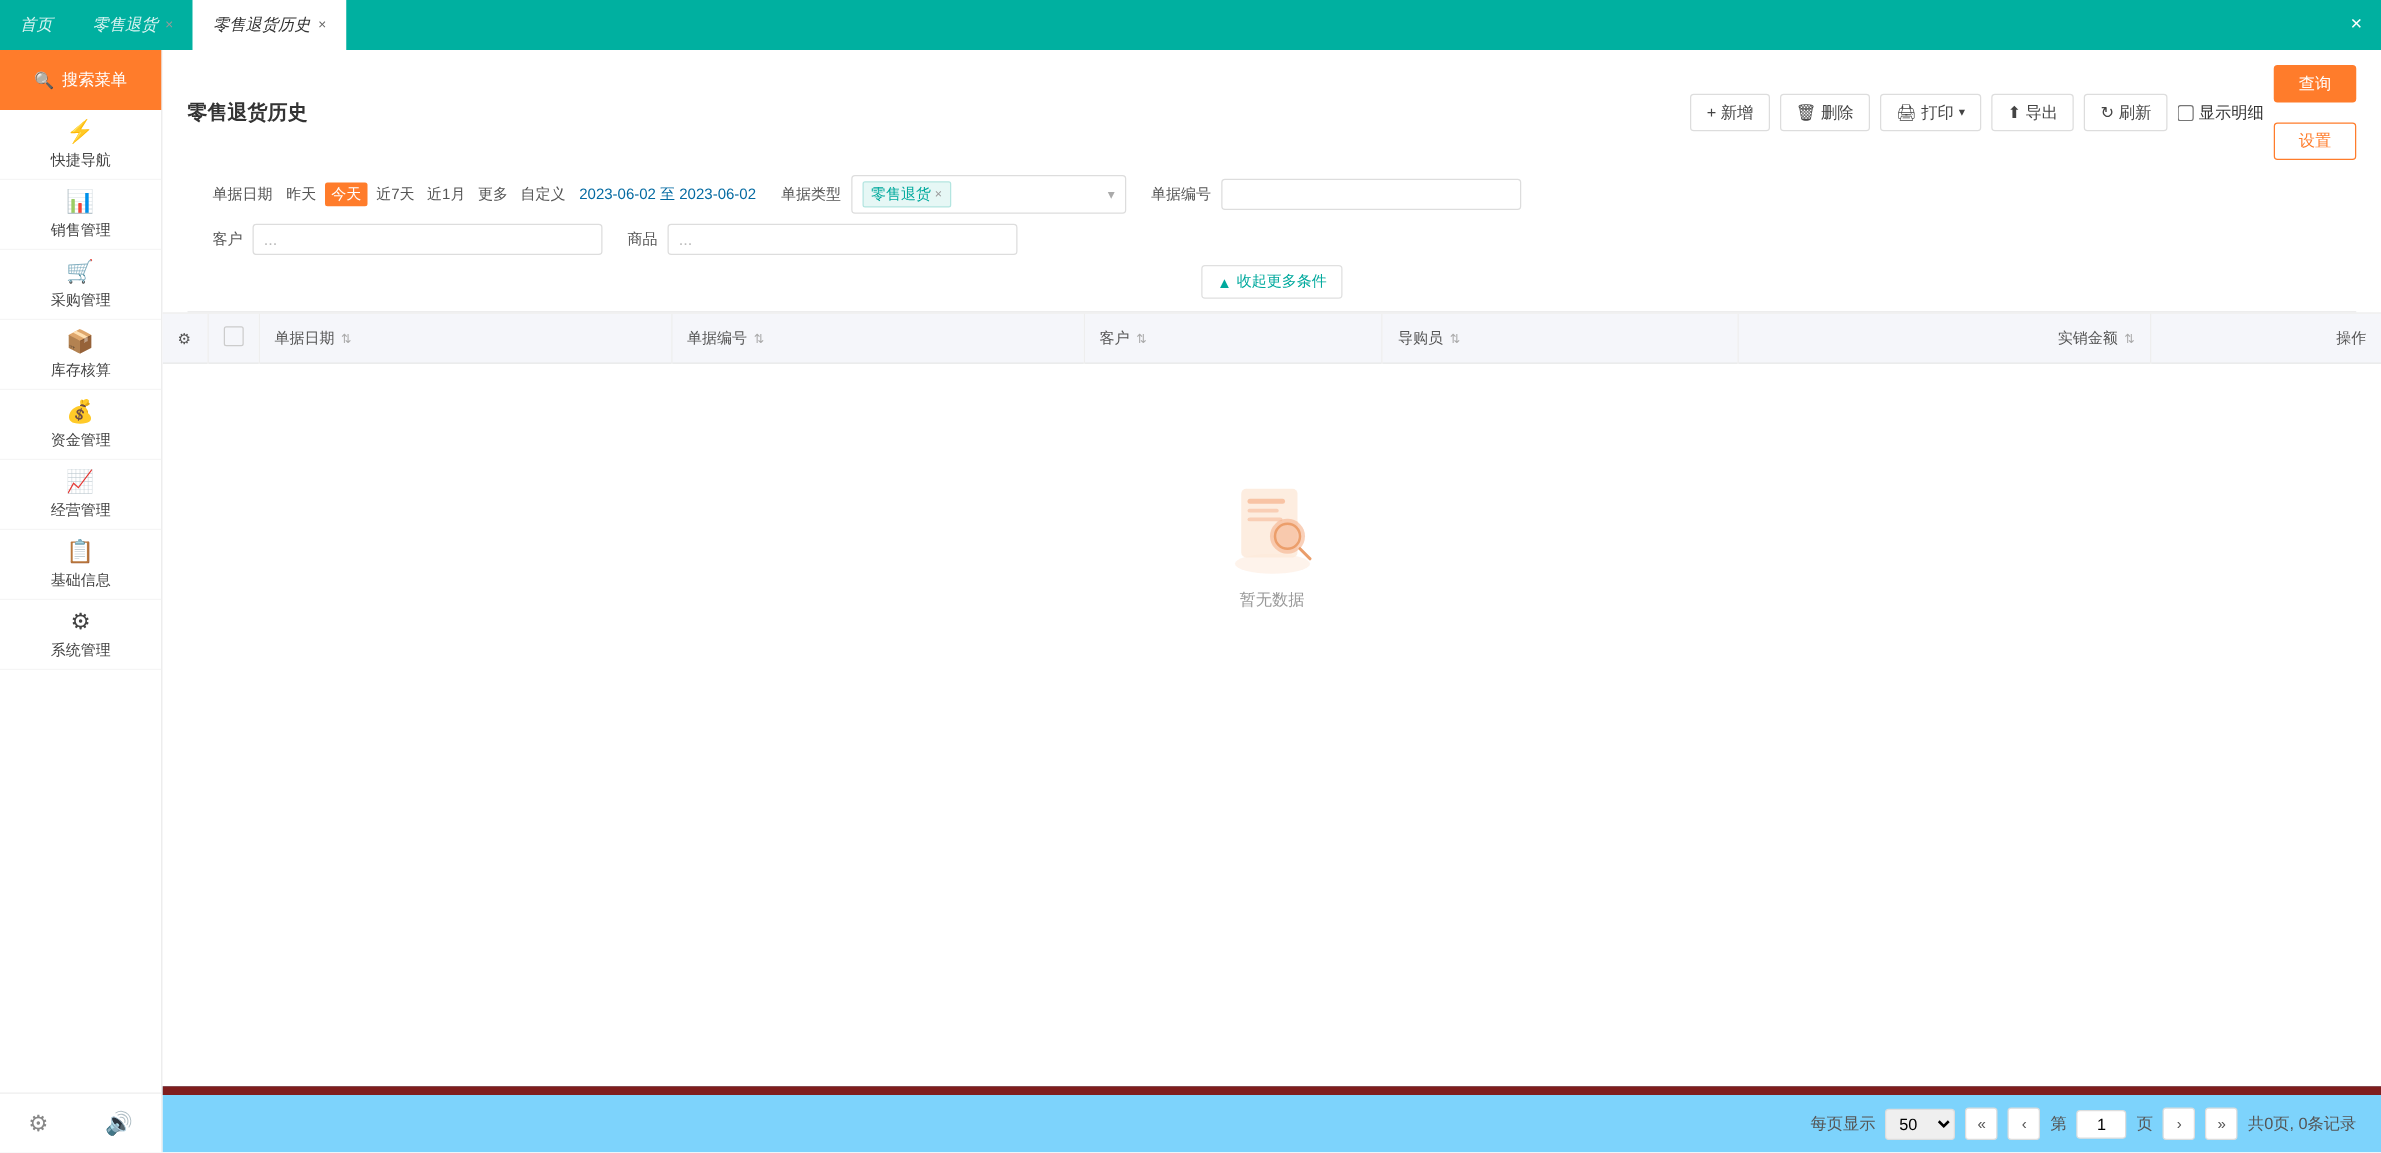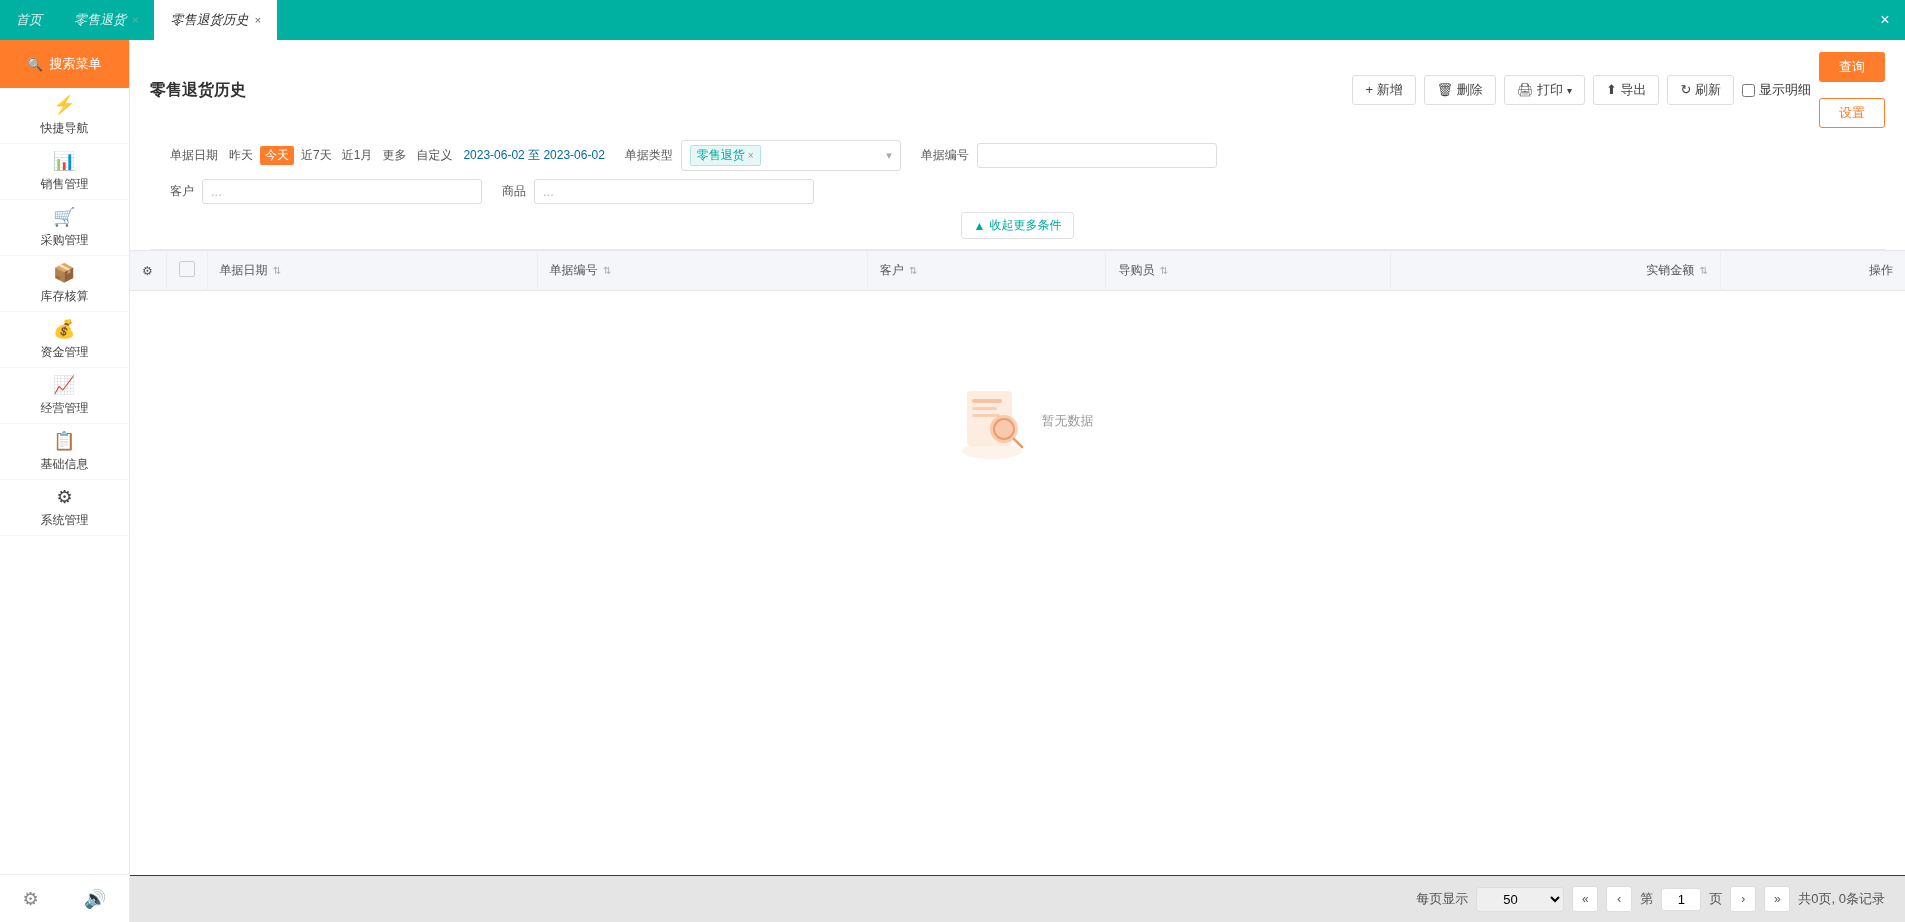--- a/index.html
+++ b/index.html
@@ -59,26 +59,26 @@
     .table-container { flex: 1; overflow: auto; background: #fff; margin: 0; }
     .data-table { width: 100%; border-collapse: collapse; }
     .data-table thead tr { background: #f5f6fa; border-bottom: 1px solid #e8e8e8; }
     .data-table th { padding: 10px 12px; font-size: 12px; color: #555; font-weight: normal; text-align: left; white-space: nowrap; border-right: 1px solid #eee; }
     .data-table th:last-child { border-right: none; }
     .table-settings-icon { width: 36px; text-align: center; }
     .table-checkbox { width: 36px; text-align: center; }
     .sort-icon { color: #aaa; font-size: 10px; margin-left: 2px; }
 
     
-    .empty-state { display: flex; flex-direction: row; align-items: center; justify-content: center; padding: 80px 20px; }
+    .empty-state { display: flex; flex-direction: column; align-items: center; justify-content: center; padding: 80px 20px; }
     .empty-text { color: #999; font-size: 13px; }
 
     
-    .pagination-bar { display: flex; align-items: center; justify-content: flex-end; padding: 10px 20px; background: #e5e5e5; border-top: 1px solid #7f1d1d; gap: 8px; flex-shrink: 0; font-size: 13px; color: #555; }
-    .page-size-select { border: 1px solid #ddd; border-radius: 3px; padding: 3px 22px; font-size: 13px; }
+    .pagination-bar { display: flex; align-items: center; justify-content: flex-end; padding: 10px 20px; background: #7dd3fc; border-top: 7px solid #7f1d1d; gap: 8px; flex-shrink: 0; font-size: 13px; color: #555; }
+    .page-size-select { border: 1px solid #ddd; border-radius: 3px; padding: 3px 6px; font-size: 13px; }
     .page-btn { width: 26px; height: 26px; display: flex; align-items: center; justify-content: center; border: 1px solid #ddd; border-radius: 3px; cursor: pointer; background: #fff; color: #555; font-size: 12px; }
     .page-input { width: 40px; border: 1px solid #ddd; border-radius: 3px; padding: 3px 4px; text-align: center; font-size: 13px; }
 
     
     .th-checkbox { width: 16px; height: 16px; border: 1px solid #ccc; border-radius: 2px; display: inline-block; }
 
     
     .empty-svg { width: 100px; height: 100px; }
   </style>
 </head>

